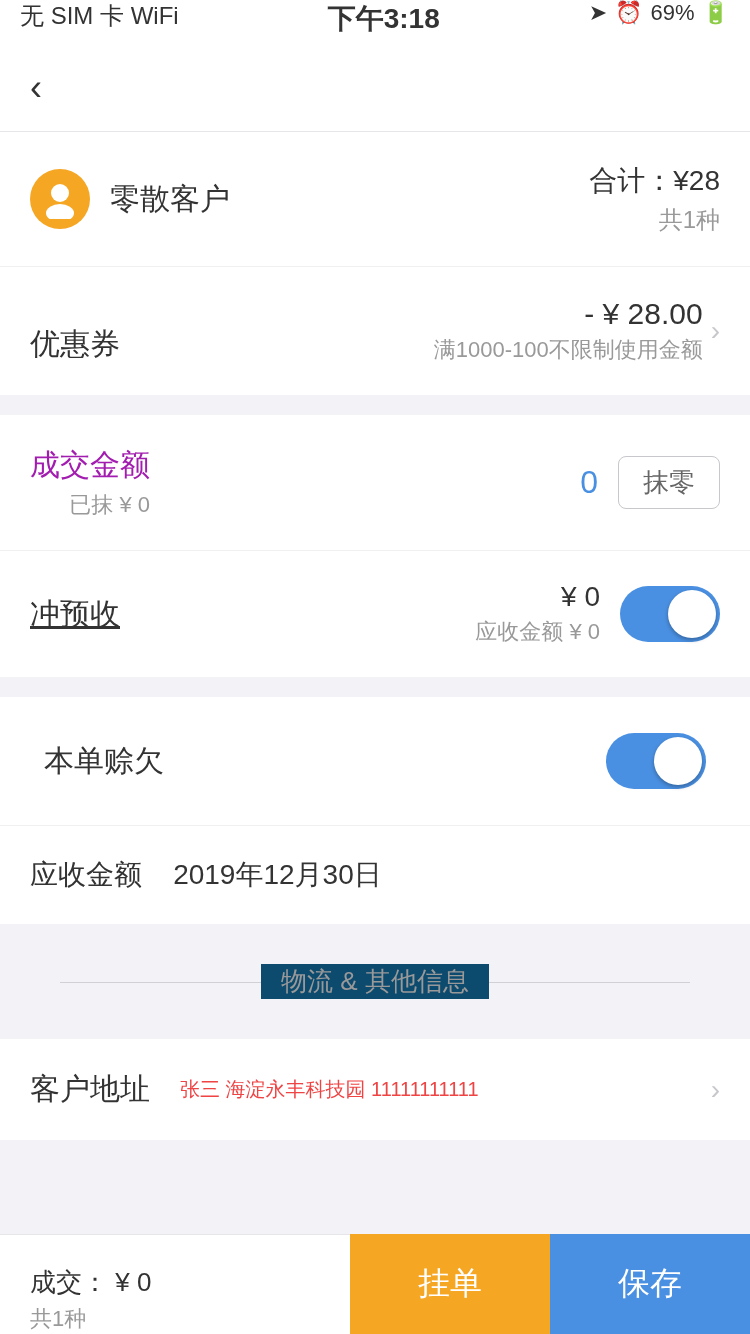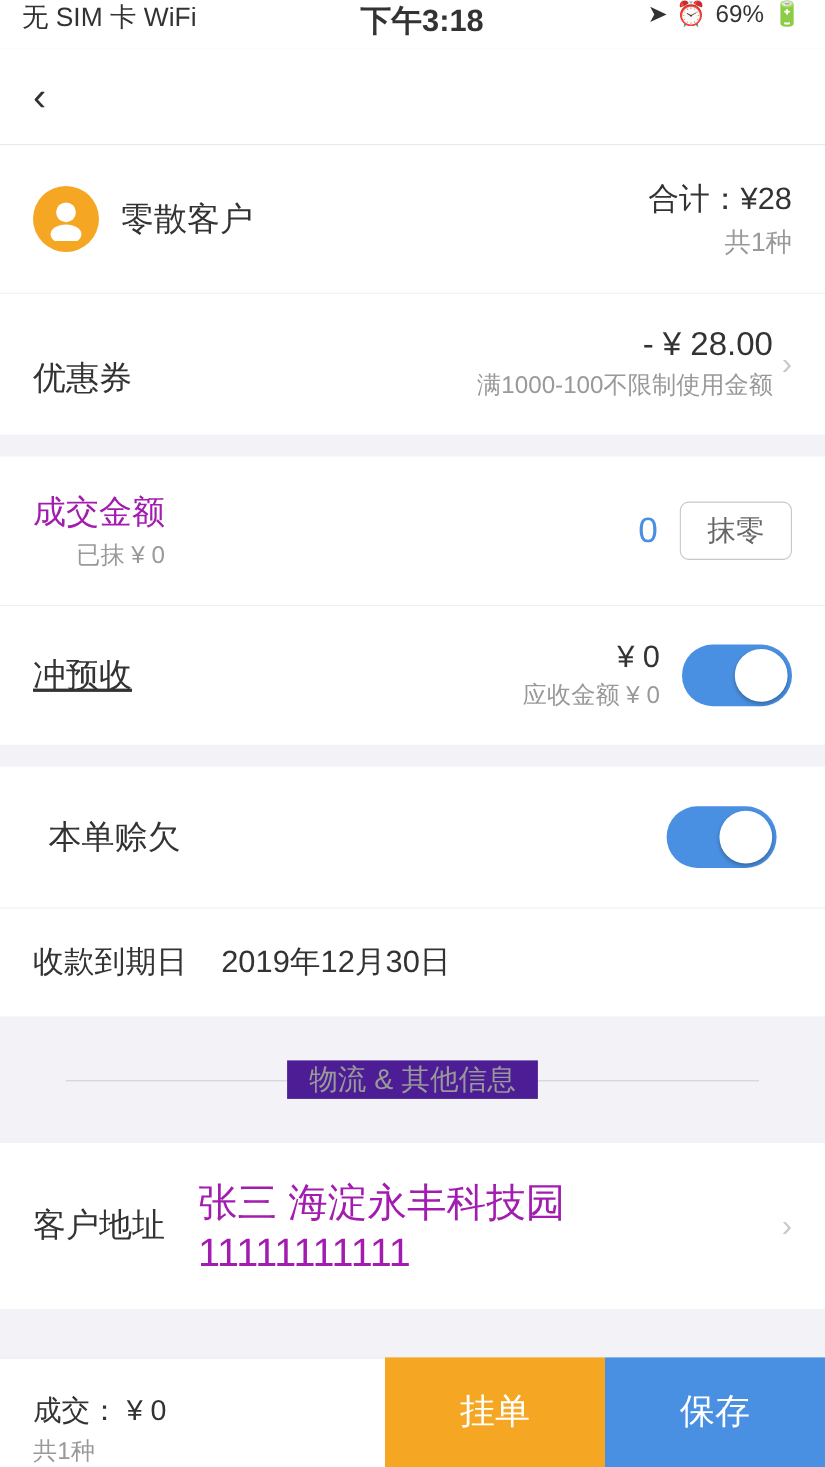--- a/index.html
+++ b/index.html
@@ -272,21 +272,21 @@
       position: absolute;
       top: 50%;
       left: 60px;
       right: 60px;
       height: 1px;
       background: #d0d0d5;
     }
     .logistics-label-wrap {
       position: relative;
       display: inline-block;
-      background: #4c1d95;
+      background: #0c4a6e;
       padding: 0 20px;
     }
 
     
     .address-section {
       background: #fff;
       margin-top: 20px;
     }
     .address-row {
       display: flex;
@@ -295,22 +295,22 @@
       padding: 30px 30px;
       cursor: pointer;
     }
     .address-label {
       font-size: 30px;
       color: #333;
       flex-shrink: 0;
       margin-right: 30px;
     }
     .address-value {
-      font-size: 36px;
-      color: #a21caf;
+      font-size: 20px;
+      color: #ef4444;
       flex: 1;
     }
 
     
     .bottom-bar {
       position: fixed;
       bottom: 0;
       left: 0;
       width: 750px;
       height: 100px;
@@ -440,21 +440,21 @@
 
   <div class="debt-section">
     <div class="debt-row">
       <span class="debt-label">本单赊欠</span>
       <div class="toggle">
         <div class="toggle-knob"></div>
       </div>
     </div>
     <div class="due-date-row">
       <span class="due-date-label">
-        <span>收款到期日</span>
+        <span>应收金额</span>
         &nbsp;&nbsp;
         <span>2019年12月30日</span>
       </span>
     </div>
   </div>
 
   <div class="logistics-header">
     <div class="logistics-line"></div>
     <div class="logistics-label-wrap">
       <span class="logistics-header-text">物流 &amp; 其他信息</span>

